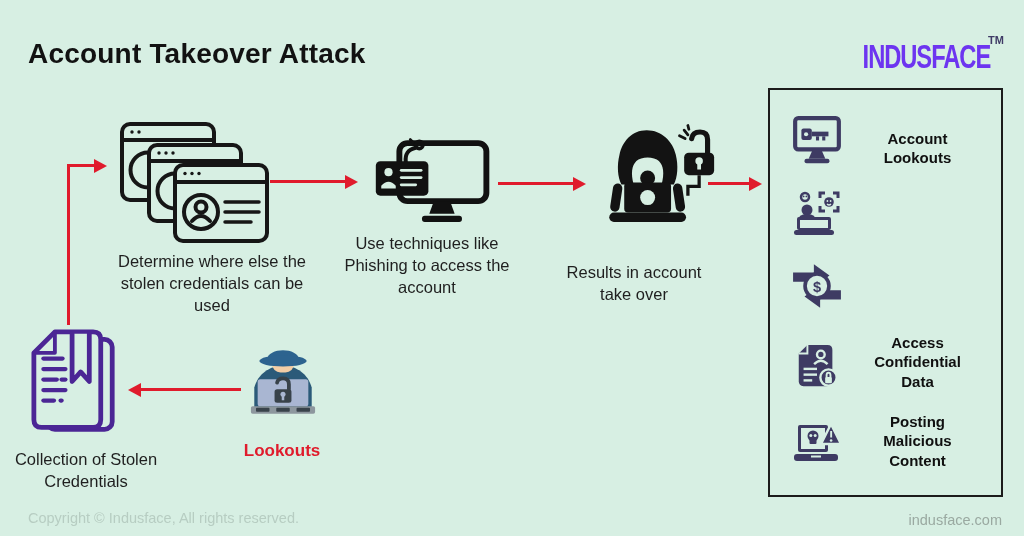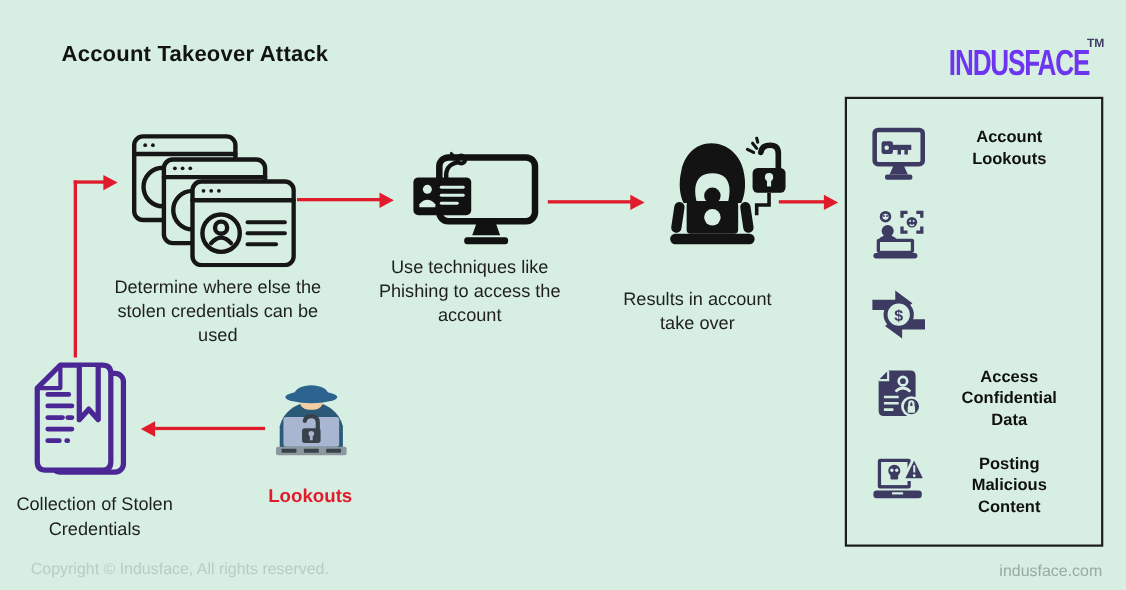--- a/index.html
+++ b/index.html
@@ -4,40 +4,40 @@
 <style>
   :root{
     --bg:#d7efe3; --ink:#1c1c1c; --red:#e01b2c; --purple-logo:#6d35f0;
     --purple-doc:#4b2695; --navy:#3e3b63; --copy:#b7cdc2; --site:#9aa9a1;
   }
   *{margin:0;padding:0;box-sizing:border-box;}
   html,body{width:1024px;height:536px;}
   body{background:var(--bg);font-family:"Liberation Sans",sans-serif;position:relative;overflow:hidden;color:var(--ink);}
   .abs{position:absolute;}
 
-  .title{left:28px;top:38px;font-size:20px;font-weight:bold;letter-spacing:.2px;color:#121212;margin-left:28px;}
+  .title{left:28px;top:38px;font-size:28px;font-weight:bold;letter-spacing:.2px;color:#121212;}
 
   .logo-wrap{top:16px;right:20px;width:160px;height:44px;margin-top:20px;}
   .logo-text{position:absolute;right:14px;top:2px;font-size:33px;font-weight:bold;color:var(--purple-logo);
     transform:scaleX(.72);transform-origin:100% 50%;letter-spacing:-1.5px;white-space:nowrap;}
   .logo-tm{position:absolute;right:0;top:-2px;font-size:11px;font-weight:bold;color:#3f3b66;}
 
   .step-text{font-size:16.5px;line-height:1.34;text-align:center;color:#1f1f1f;}
   .attacker-label{font-size:17px;font-weight:bold;color:var(--red);text-align:center;}
 
   
   .h-line{height:3px;background:var(--red);}
   .v-line{width:3px;background:var(--red);}
   .head-r{width:0;height:0;border-top:7px solid transparent;border-bottom:7px solid transparent;border-left:13px solid var(--red);}
   .head-l{width:0;height:0;border-top:7px solid transparent;border-bottom:7px solid transparent;border-right:13px solid var(--red);}
 
   
   .panel{left:768px;top:88px;width:235px;height:409px;border:2px solid #1b1b1b;
     display:flex;flex-direction:column;justify-content:space-evenly;padding:4px 0;}
-  .panel-row{display:flex;align-items:flex-start;padding-left:18px;padding-right:12px;}
+  .panel-row{display:flex;align-items:flex-end;padding-left:18px;padding-right:12px;}
   .panel-icon{flex:0 0 58px;display:flex;justify-content:center;align-items:center;}
   .panel-label{flex:1;text-align:center;font-weight:bold;font-size:15px;line-height:1.28;color:#101010;padding:0 10px;}
 
   .footer-copy{left:28px;top:510px;font-size:14.5px;color:var(--copy);}
   .footer-site{right:22px;top:512px;font-size:14.5px;color:var(--site);}
   svg{display:block;}
 </style>
 </head>
 <body>
 
@@ -72,21 +72,21 @@
         <circle cx="80" cy="52.5" r="1.7" fill="#161616" stroke="none"></circle>
       <circle cx="82" cy="91" r="17"></circle>
       <circle cx="82" cy="86" r="5.5"></circle>
       <path d="M 73 100 Q 82 90 91 100"></path>
       <line x1="106" y1="81" x2="140" y2="81" stroke-width="3.5"></line>
       <line x1="106" y1="91" x2="140" y2="91" stroke-width="3.5"></line>
       <line x1="106" y1="101" x2="132" y2="101" stroke-width="3.5"></line>
     </g>
   </svg>
 </div>
-<div class="abs step-text" style="left:98px;top:250px;width:200px;">Determine where else the stolen credentials can be used</div>
+<div class="abs step-text" style="left:112px;top:250px;width:200px;">Determine where else the stolen credentials can be used</div>
 
 <div class="abs" style="left:374px;top:136px;">
   <svg width="116" height="94" viewBox="0 0 128 100" fill="none" stroke="#111" stroke-width="6.5" stroke-linecap="round" stroke-linejoin="round">
     <rect x="28" y="6" width="96" height="64" rx="9"></rect>
     <path d="M 66 70 L 84 70 L 89 84 L 61 84 Z" fill="#111" stroke="none"></path>
     <rect x="53" y="86" width="44" height="7" rx="3" fill="#111" stroke="none"></rect>
     <circle cx="50" cy="8" r="4" stroke-width="4"></circle>
     <path d="M 46 11 C 38 13 34 17 35 27" stroke-width="4.5"></path>
     <line x1="40" y1="2" x2="43" y2="5" stroke-width="3"></line>
     <rect x="2" y="26" width="58" height="38" rx="5" fill="#111" stroke="none"></rect>

